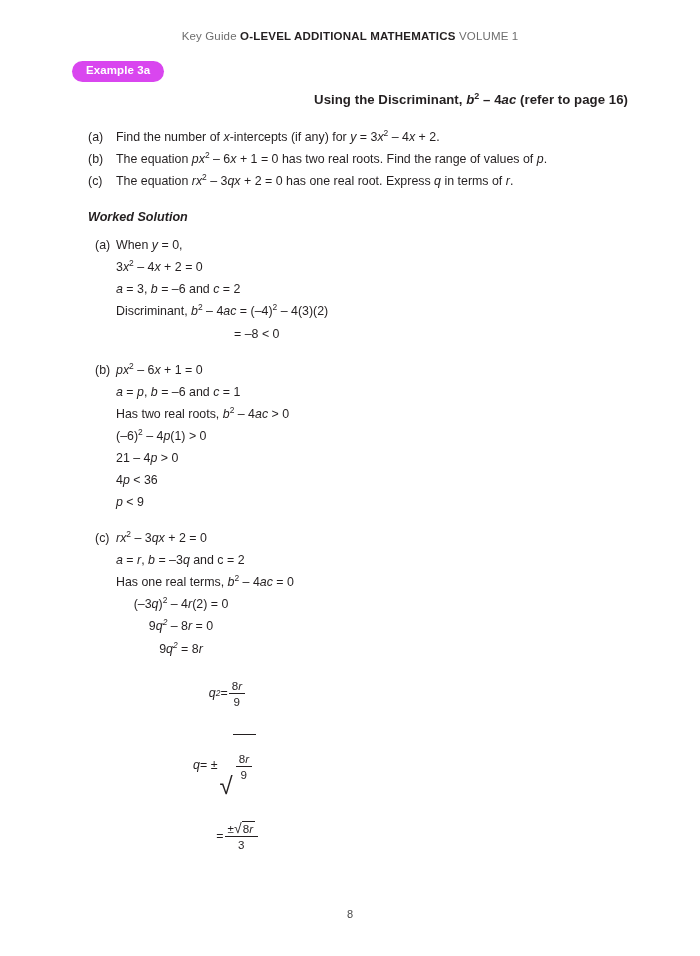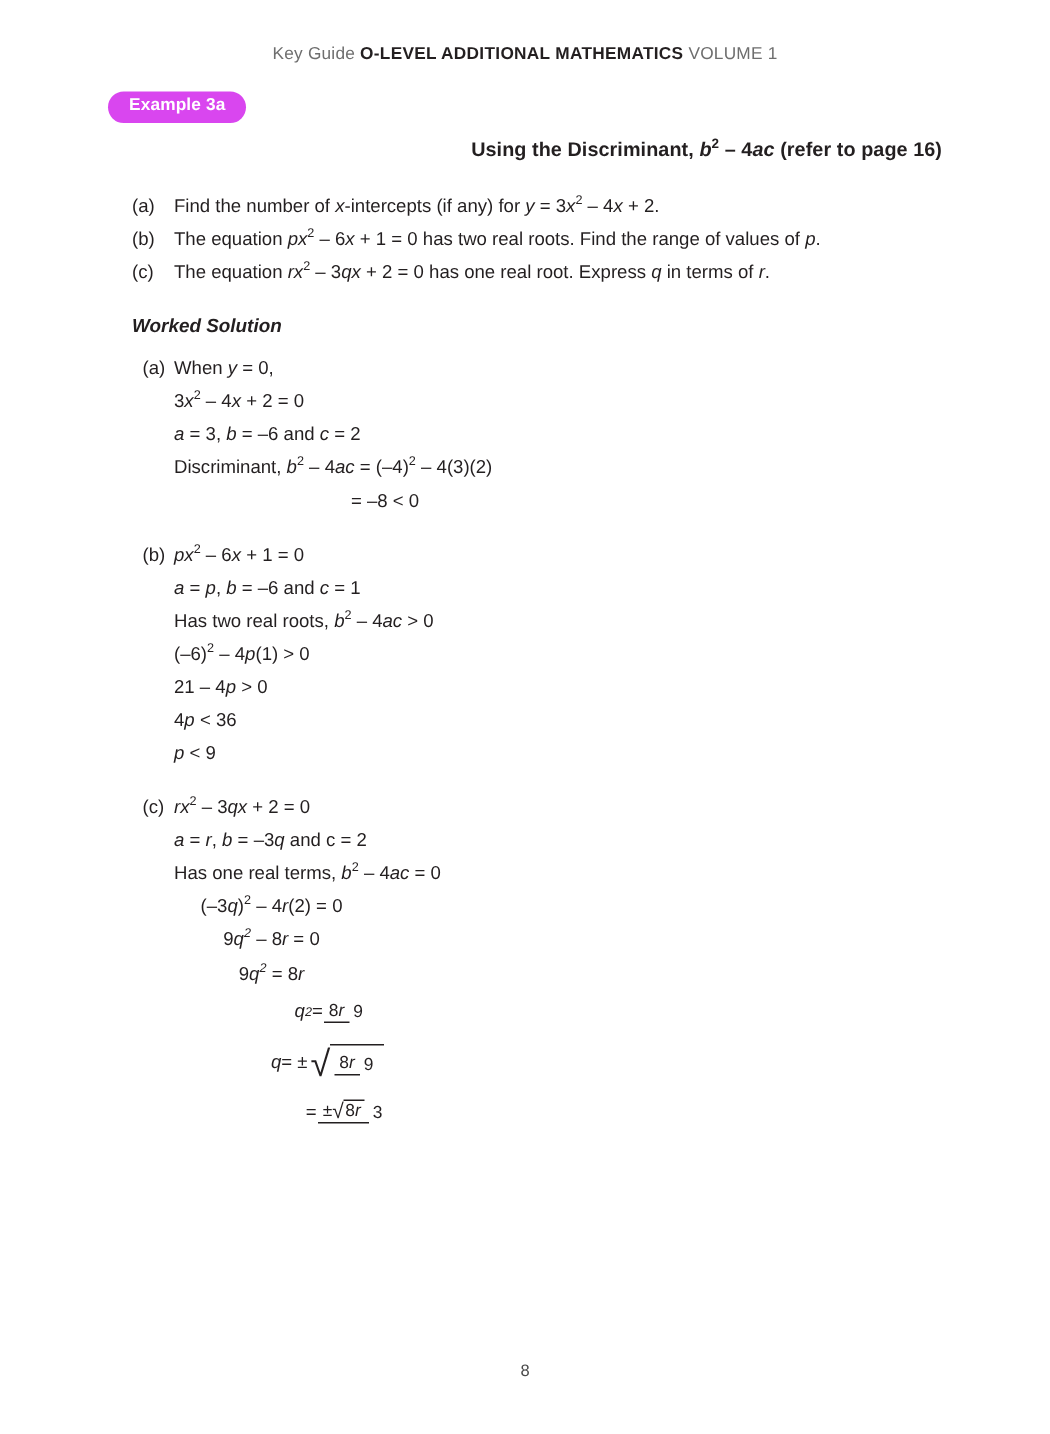--- a/index.html
+++ b/index.html
@@ -134,23 +134,24 @@
     line-height: 0;
     font-style: italic;
   }
   sup.pn {
     font-size: 0.68em;
     vertical-align: super;
     line-height: 0;
   }
   .frac {
     display: inline-flex;
+    flex-direction: column;
     align-items: center;
     vertical-align: middle;
-    margin: 4px 1px;
+    margin: 16px 1px;
     line-height: 1.12;
   }
   .frac .num {
     padding: 0 3px 1px 3px;
     border-bottom: 1px solid #231f20;
     font-size: 11.6px;
   }
   .frac .den {
     padding: 1px 3px 0 3px;
     font-size: 11.6px;

